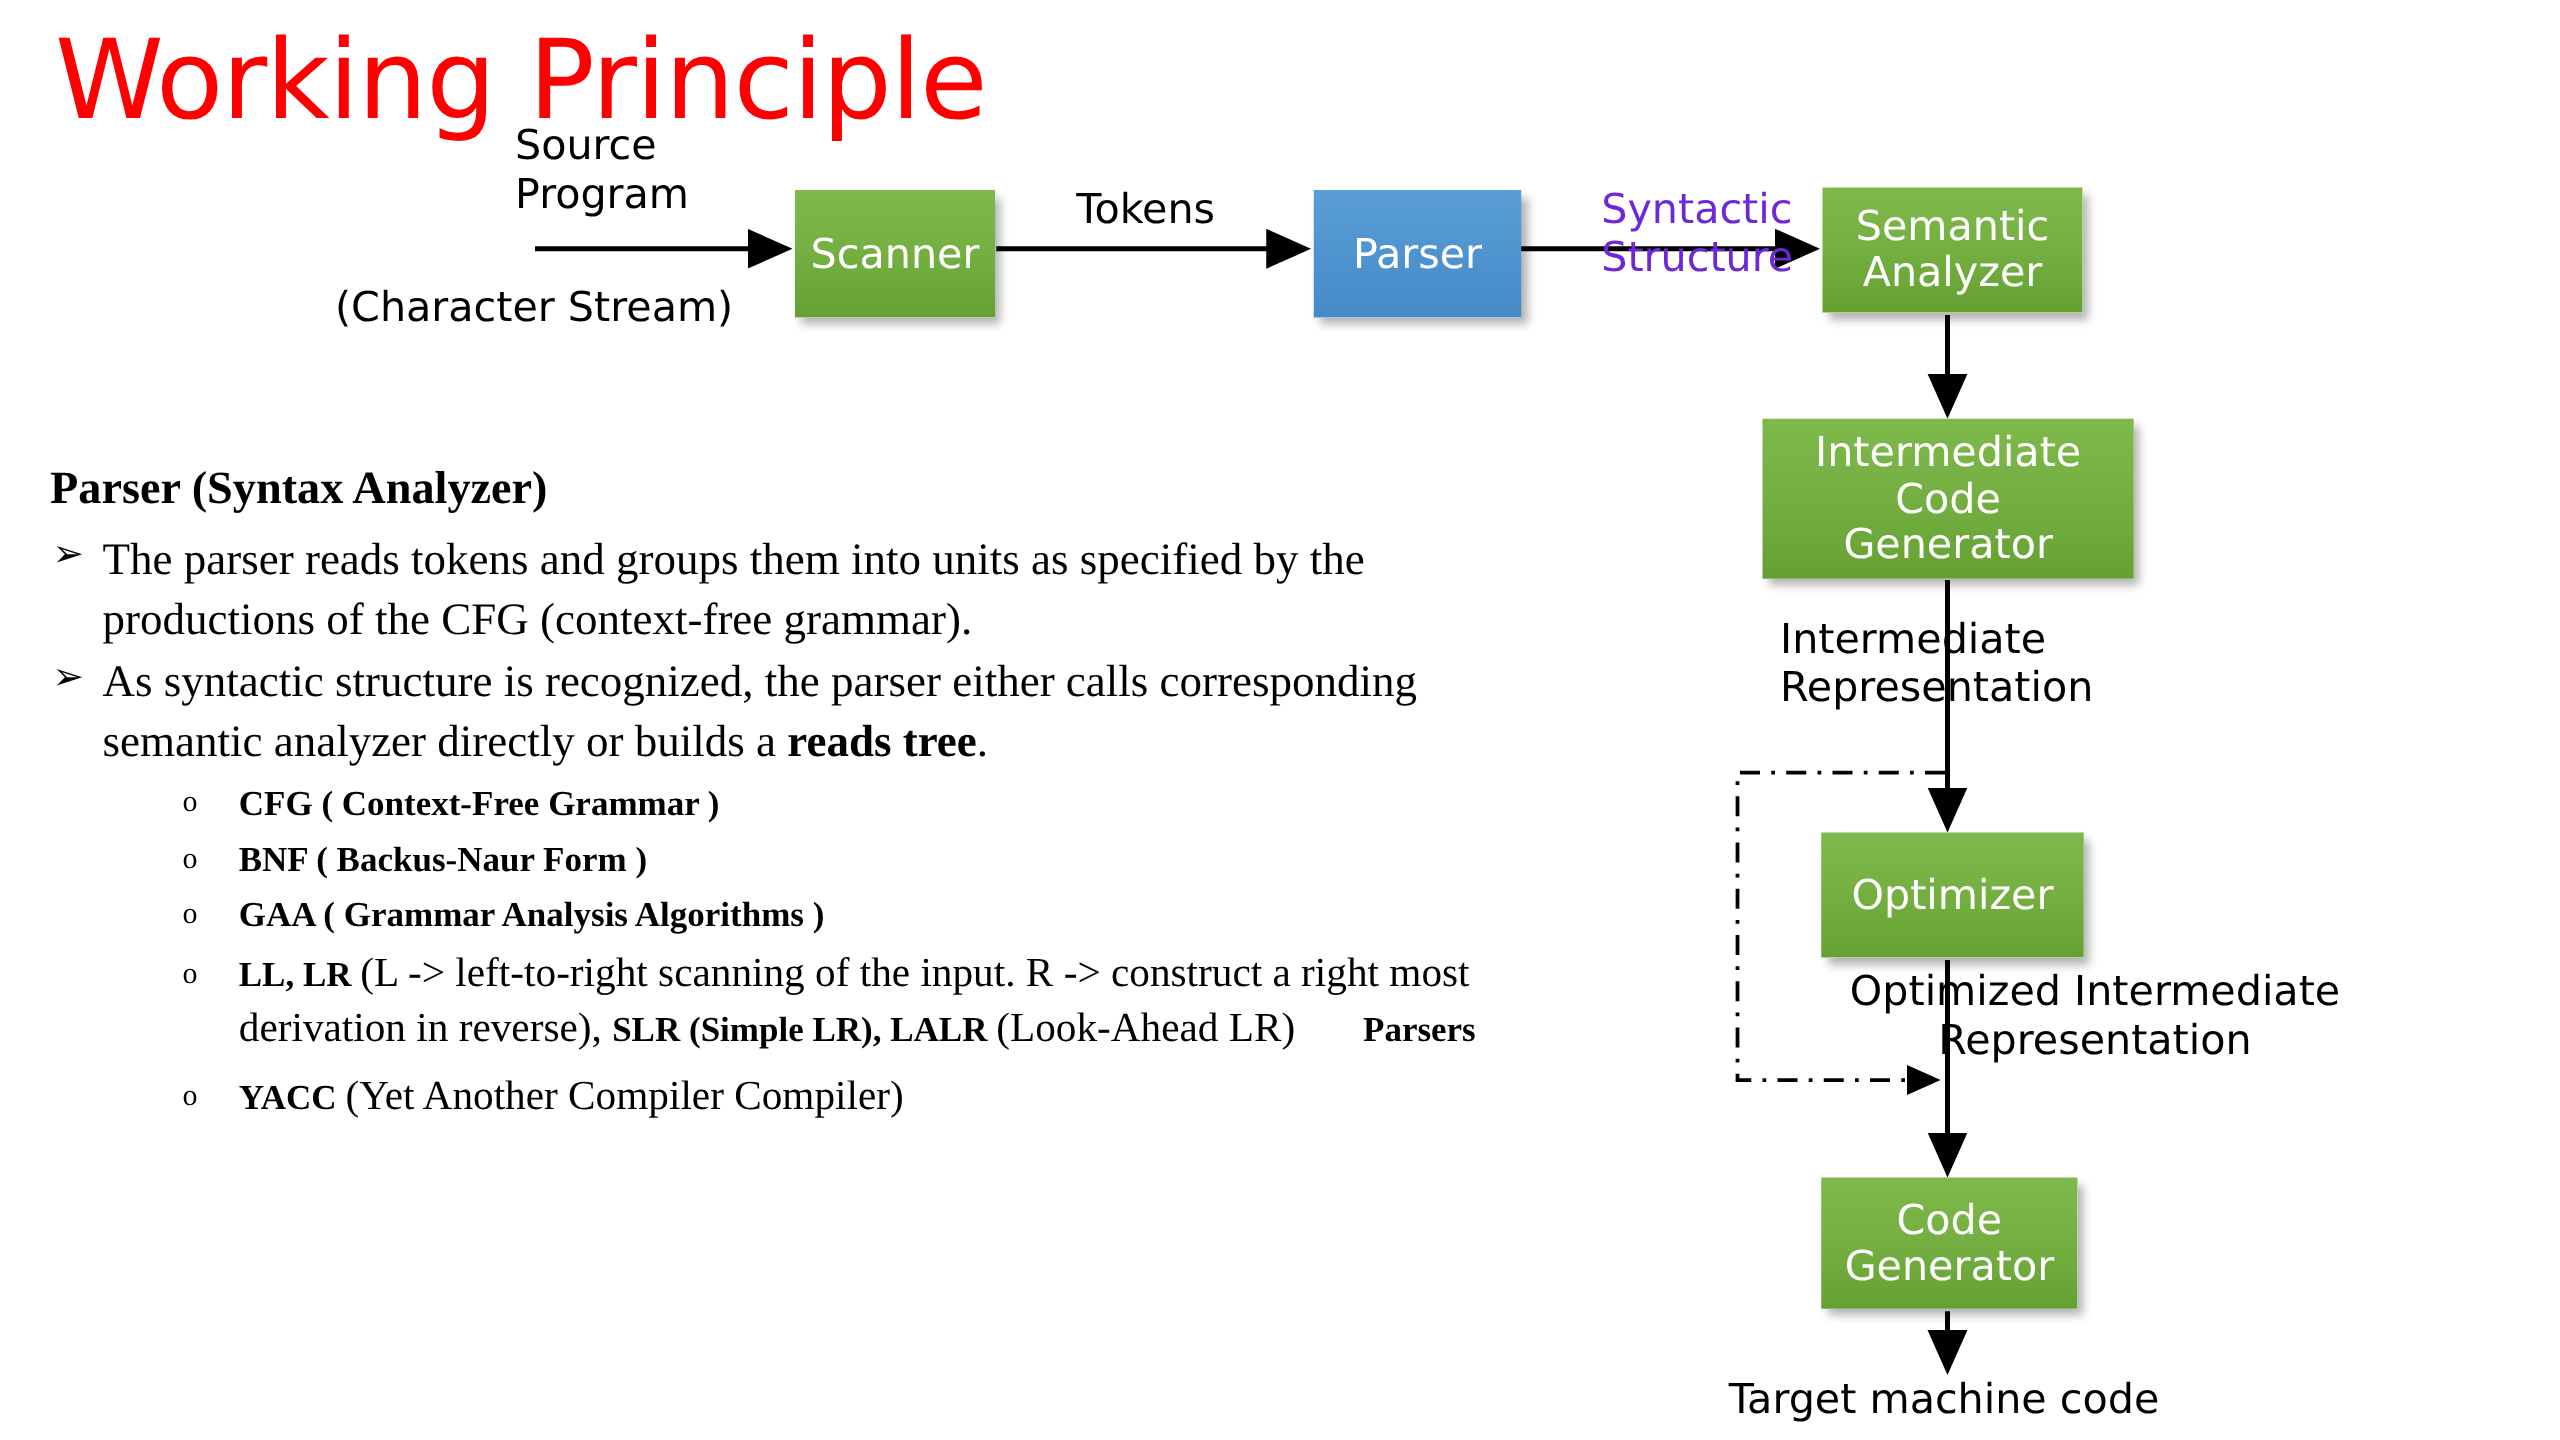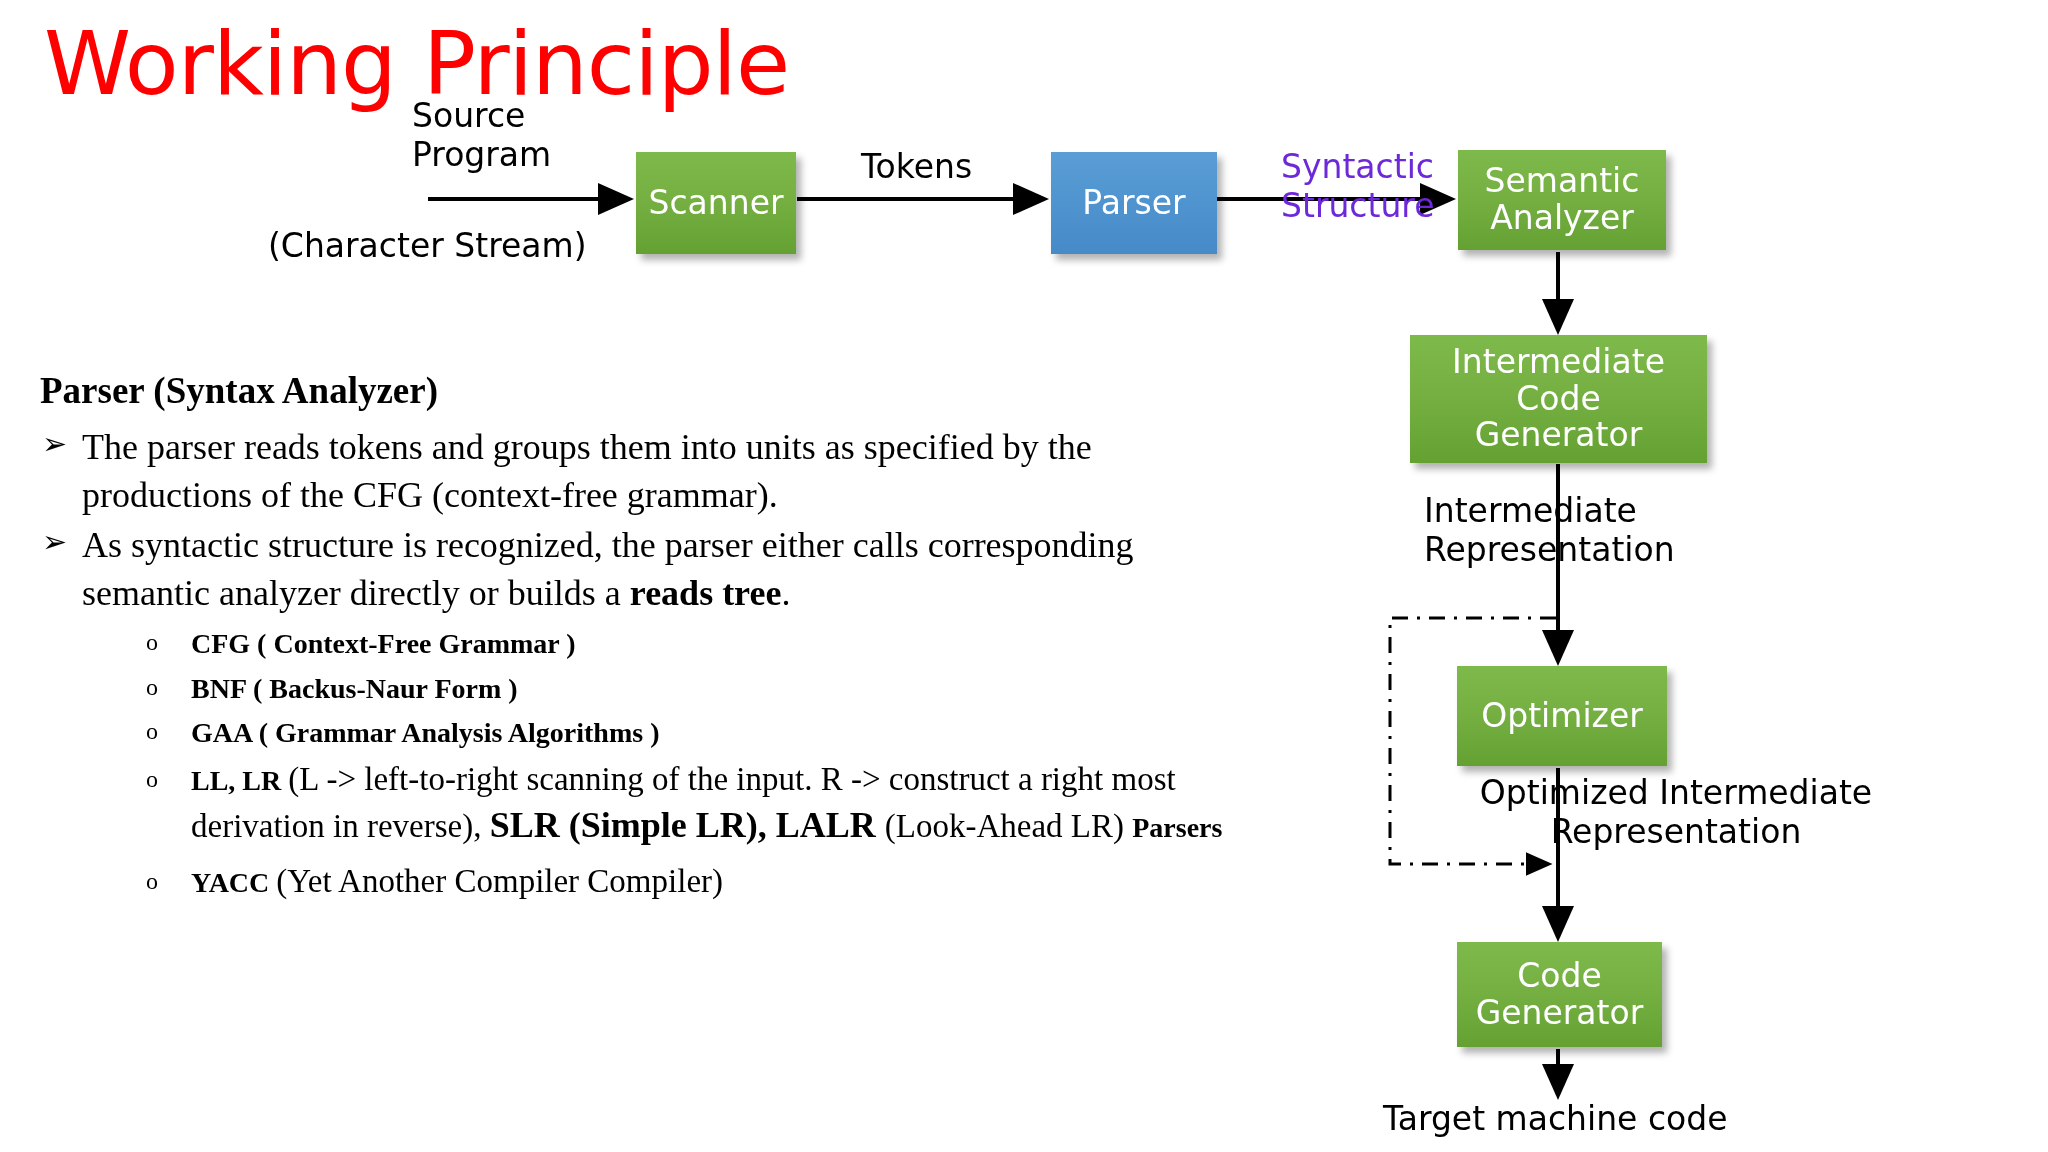--- a/index.html
+++ b/index.html
@@ -226,21 +226,21 @@
         <span class="marker">o</span>
         <span class="b">BNF ( Backus-Naur Form )</span>
       </div>
 
       <div class="lvl2">
         <span class="marker">o</span>
         <span class="b">GAA ( Grammar Analysis Algorithms )</span>
       </div>
 
       <div class="lvl2" style="font-size:33px;line-height:1.33;">
-        <span class="marker" style="font-size:24px;top:6px;">o</span><span class="b" style="font-size:28px;">LL, LR </span><span>(L -&gt; left-to-right scanning of the input. R -&gt; construct a right most derivation in reverse), </span><span class="b" style="font-size:36px;">SLR (Simple LR), LALR </span><span>(Look-Ahead LR) </span><span class="b" style="font-size:28px;">Parsers</span>
+        <span class="marker" style="font-size:24px;top:6px;">o</span><span class="b" style="font-size:28px;">LL, LR </span><span>(L -&gt; left-to-right scanning of the input. R -&gt; construct a right most derivation in reverse), </span><span class="b" style="font-size:28px;">SLR (Simple LR), LALR </span><span>(Look-Ahead LR) </span><span class="b" style="font-size:28px;margin-left:46px;">Parsers</span>
       </div>
 
       <div class="lvl2" style="font-size:33px;margin-top:8px;">
         <span class="marker" style="font-size:24px;top:6px;">o</span><span class="b" style="font-size:28px;">YACC </span><span>(Yet Another Compiler Compiler)</span>
       </div>
 
     </div>
   </div>
 
 

